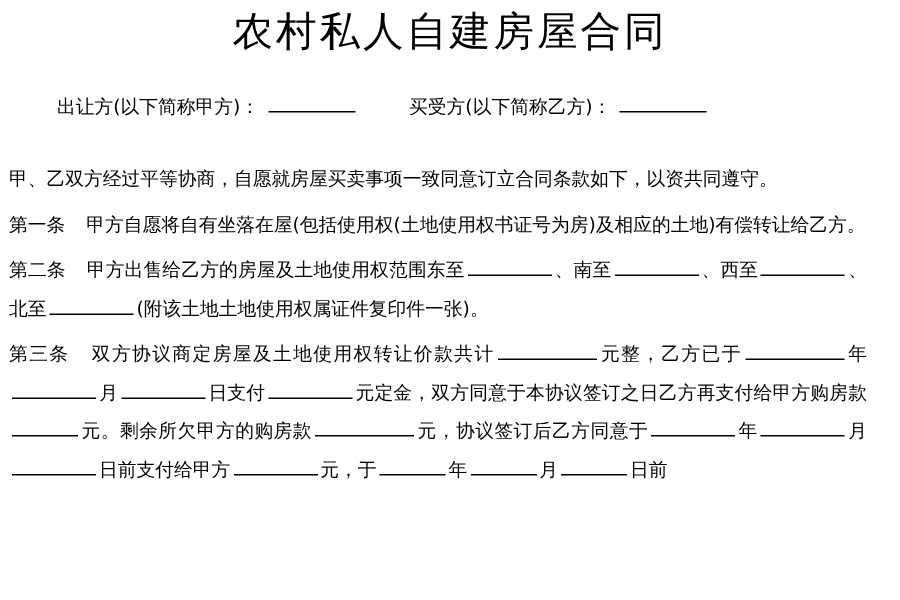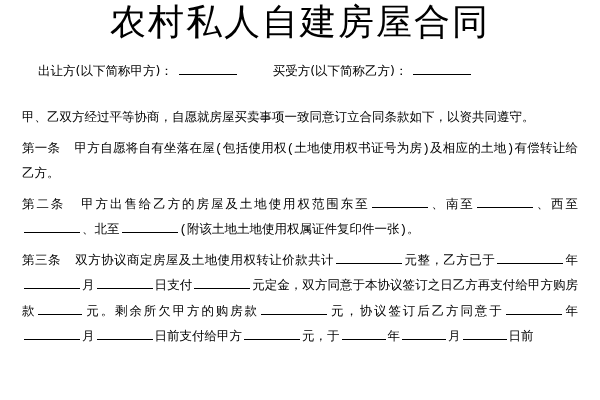--- a/index.html
+++ b/index.html
@@ -16,45 +16,44 @@
   }
   .page {
     position: relative;
     width: 600px;
     height: 400px;
     box-sizing: border-box;
     padding: 0;
   }
   .doc-title {
     text-align: center;
-    font-size: 36px;
+    font-size: 27px;
     letter-spacing: 2px;
     margin: 4px 0 0 0;
     padding: 0;
     font-weight: normal;
     line-height: 36px;
     font-family: "DejaVu Serif", "Liberation Serif", serif;
   }
   .parties {
     margin-top: 22px;
     padding: 0 38px;
     font-size: 12.5px;
     line-height: 18px;
     white-space: nowrap;
   }
   .parties .gap {
     display: inline-block;
     width: 26px;
   }
   .body-text {
     margin-top: 26px;
-    padding: 0 22px 0 22px;
+    padding: 0 22px 0 6px;
     font-size: 12.5px;
     line-height: 25.5px;
-    font-family: Liberation Mono, monospace;
   }
   .para {
     margin: 0;
     padding: 0;
     text-align: justify;
   }
   .para + .para {
     margin-top: 5px;
   }
   .clause-label {

